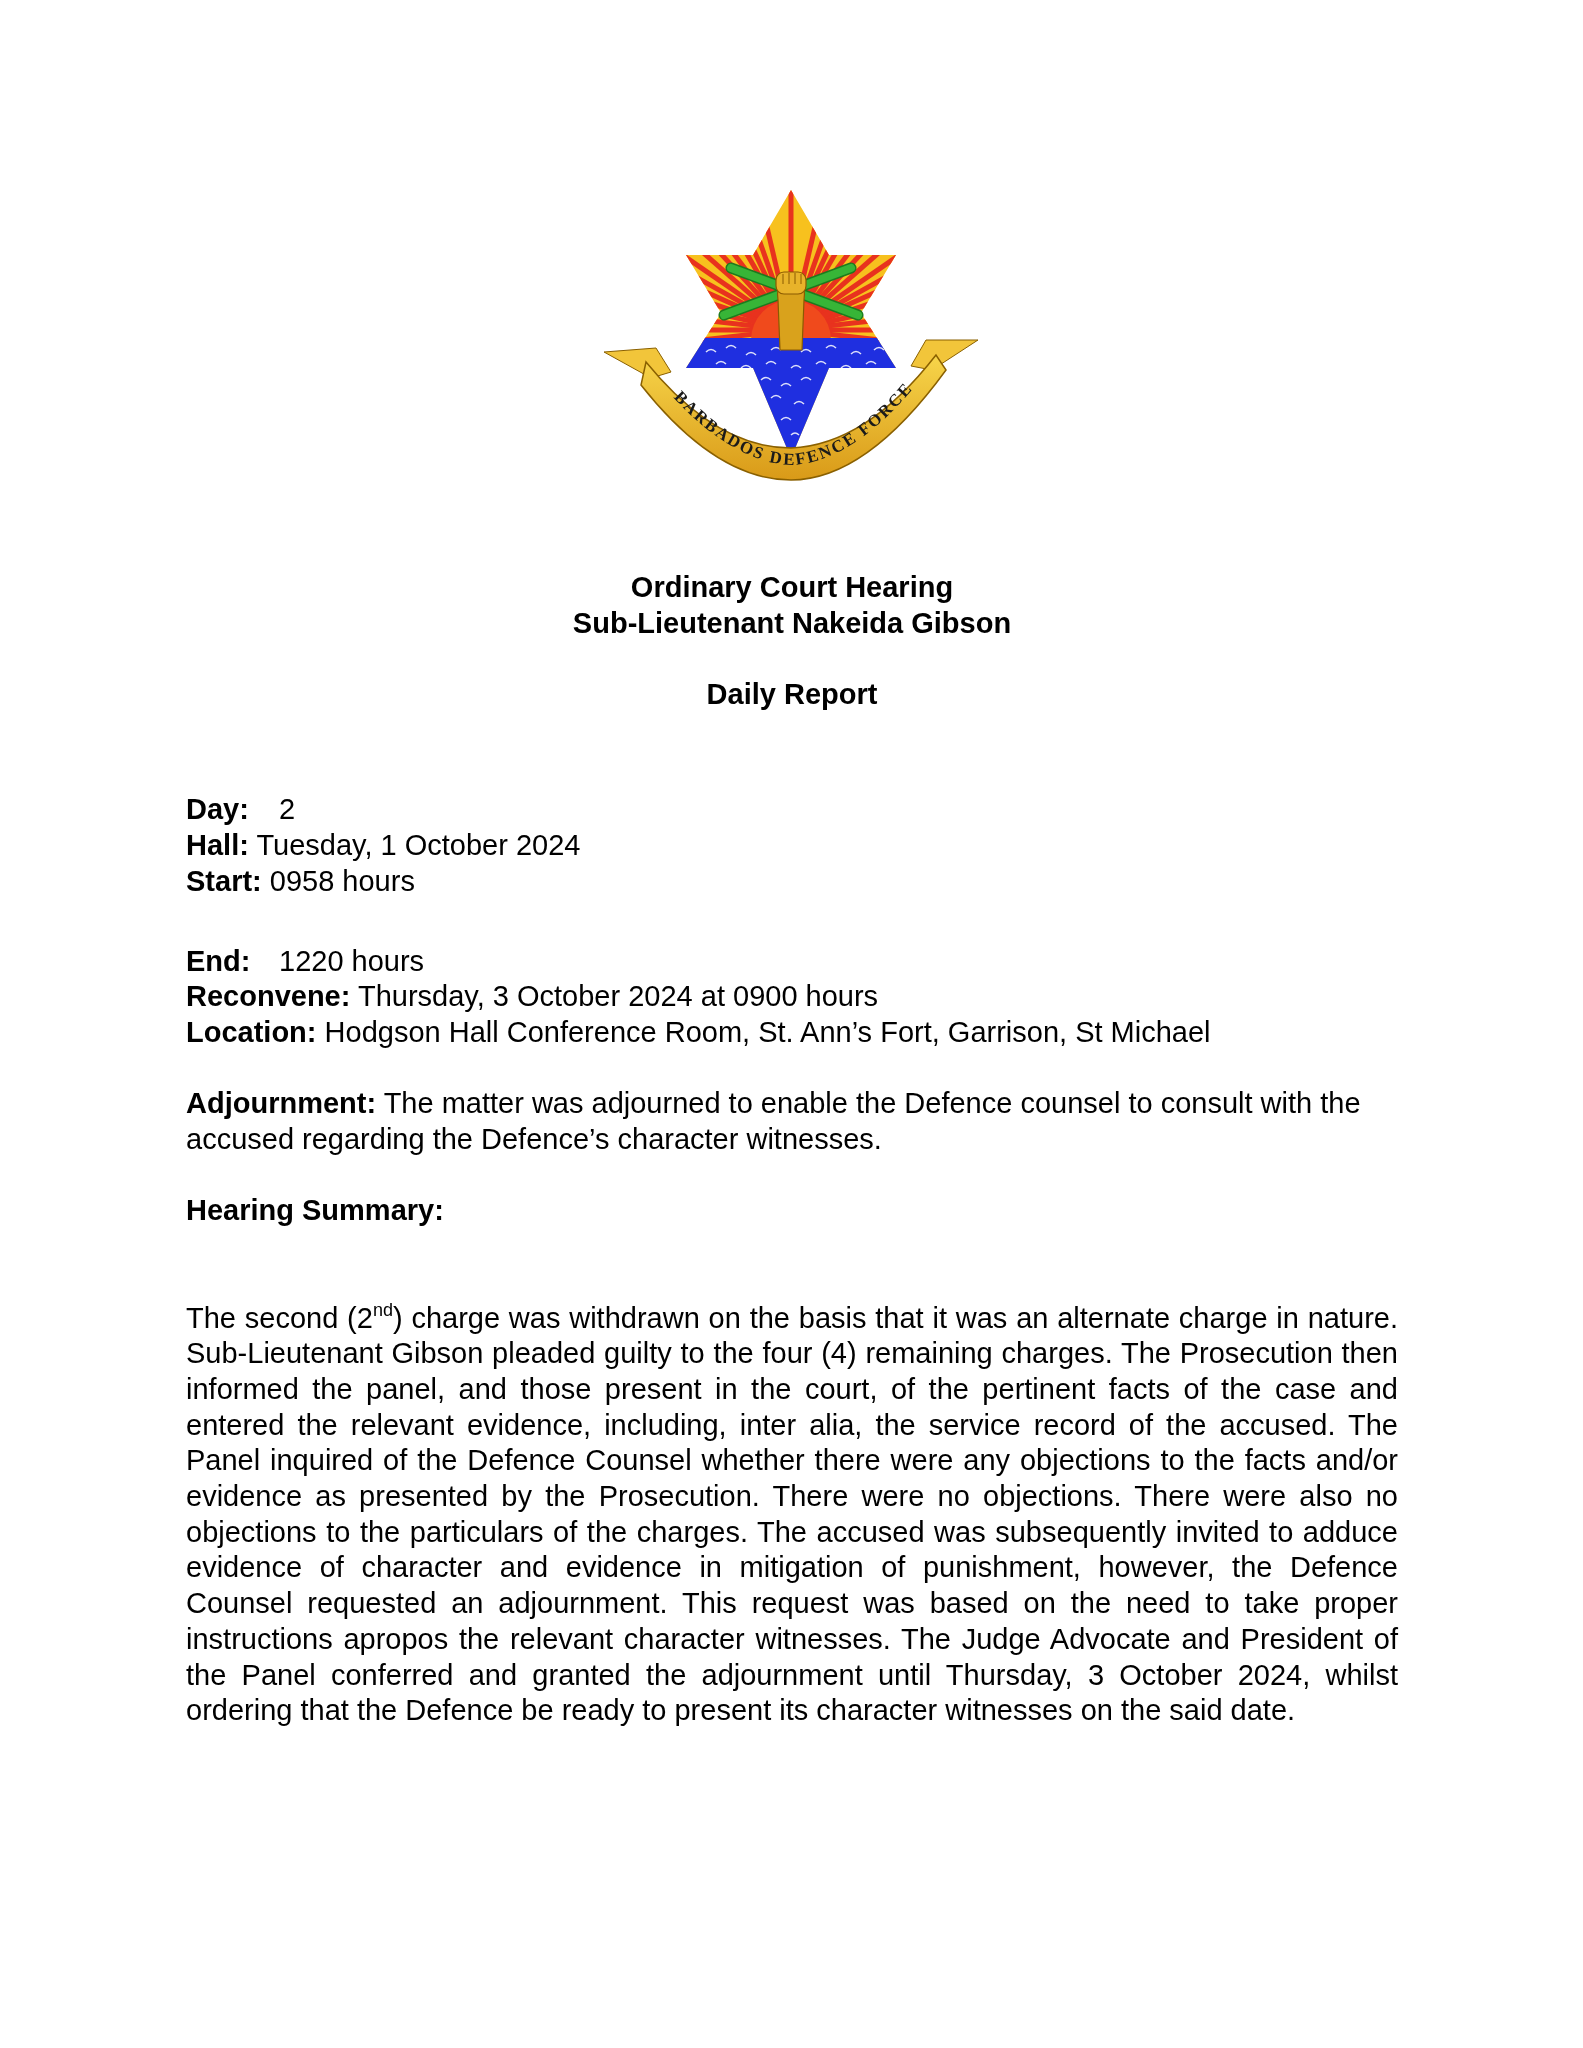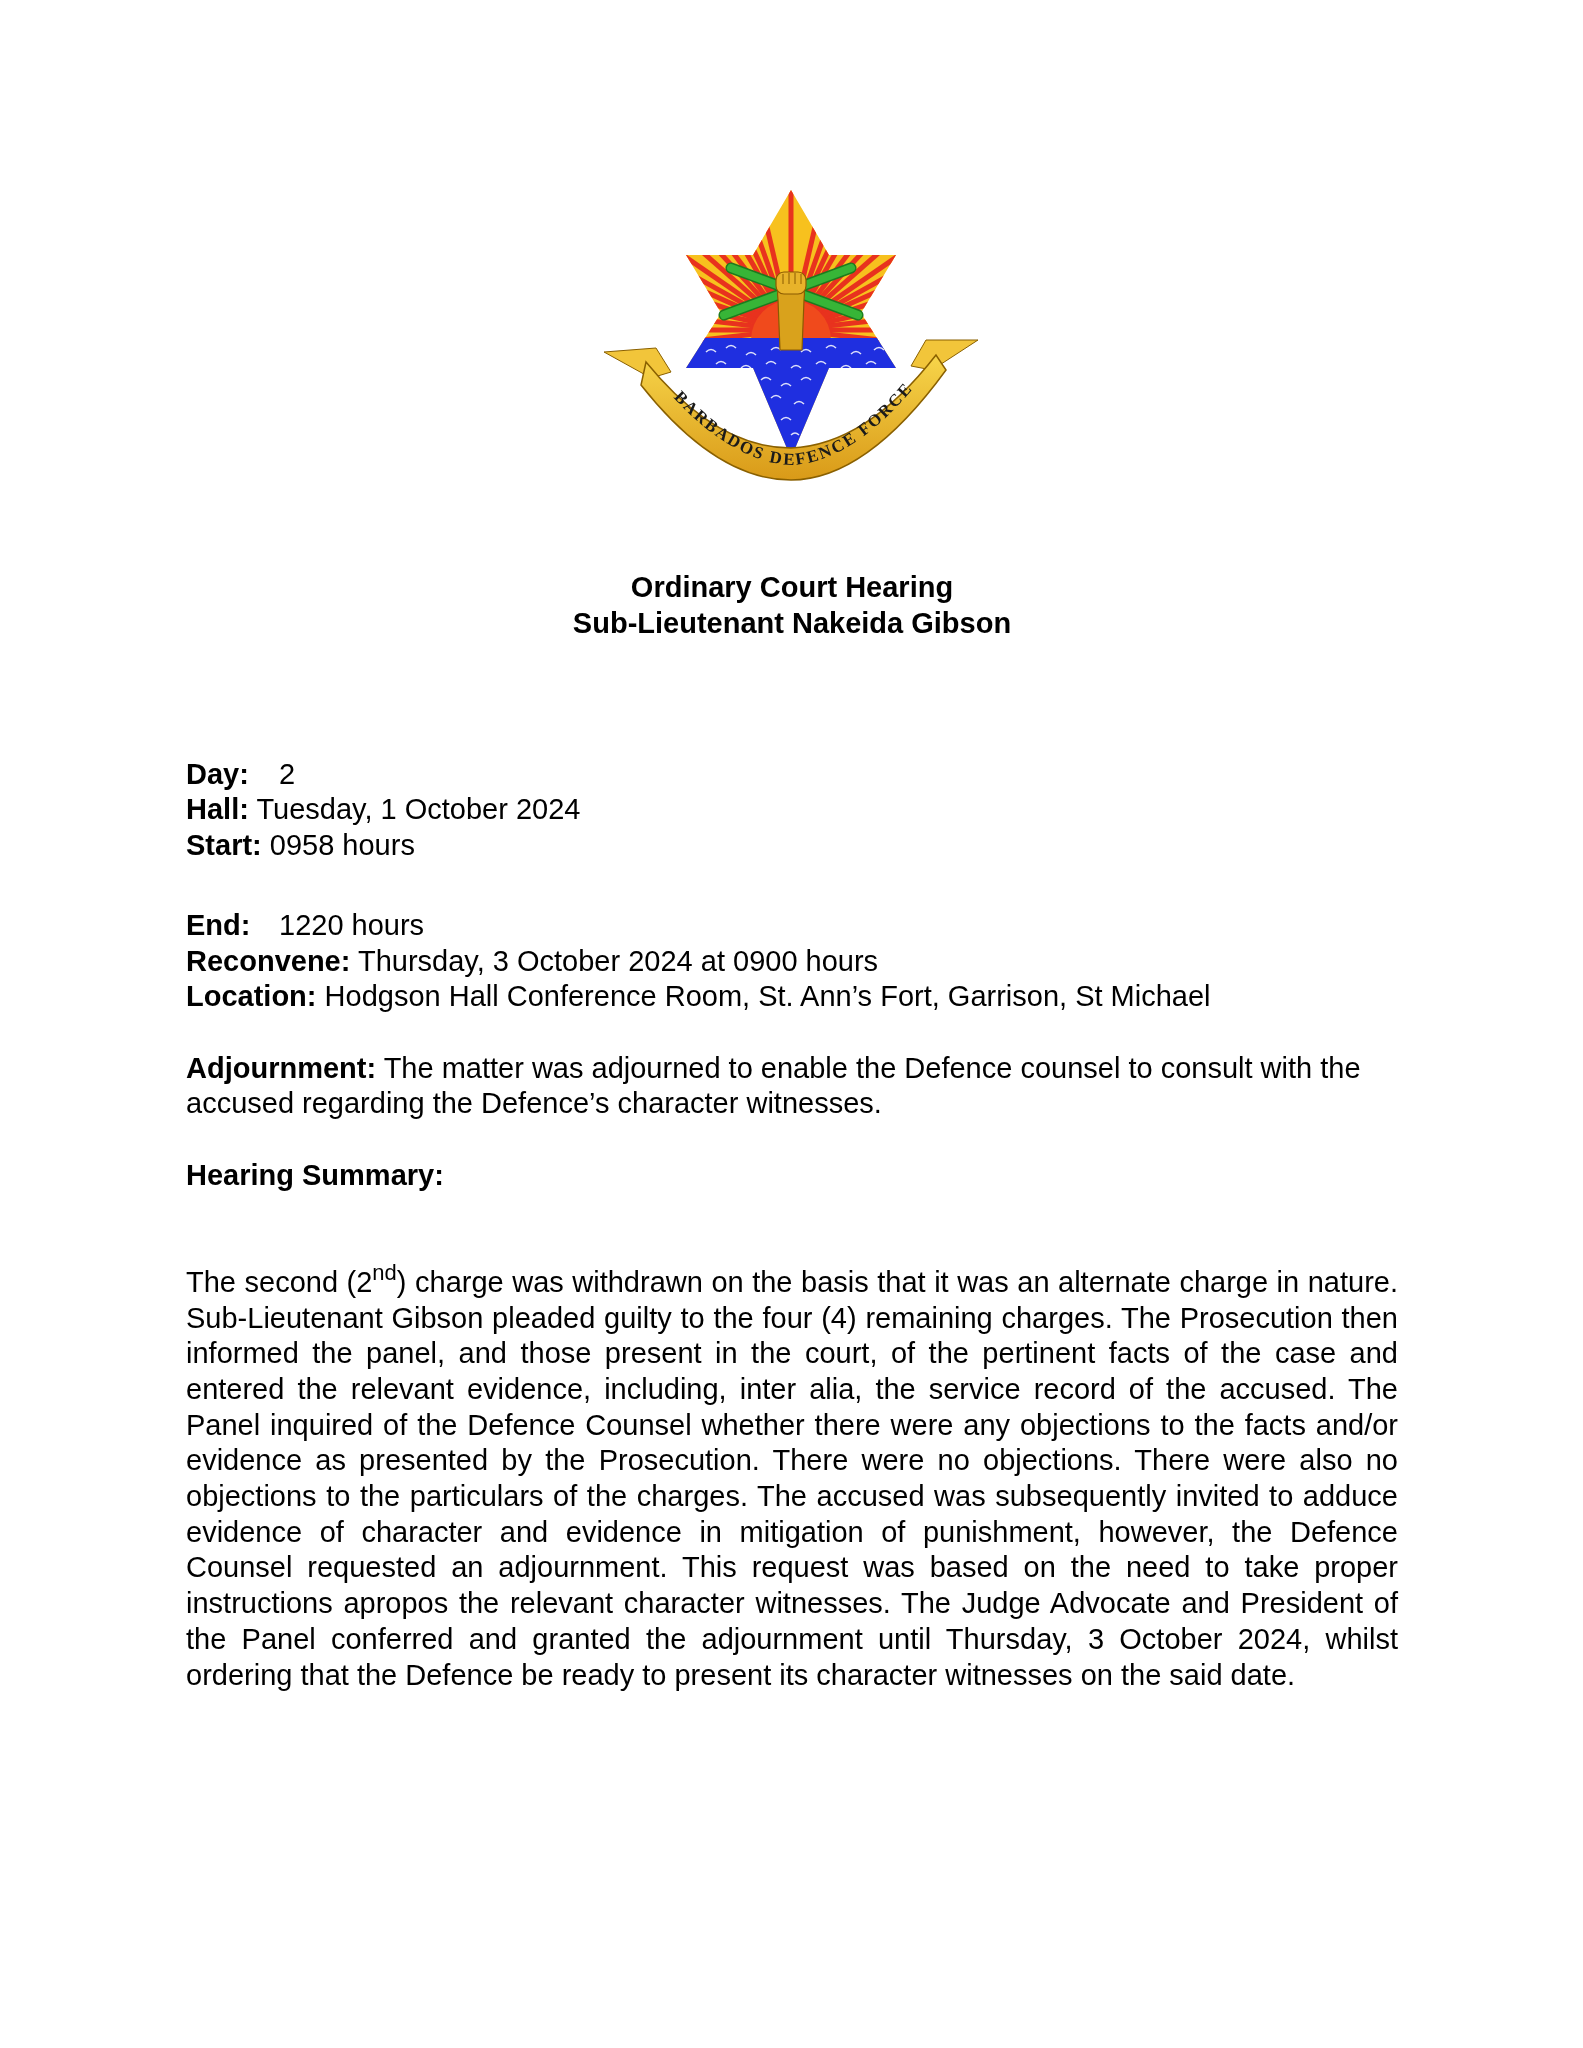--- a/index.html
+++ b/index.html
@@ -7,21 +7,21 @@
          font-family: "Liberation Sans", sans-serif; color: #000; }
   .emblem { position: absolute; left: 596px; top: 180px; width: 390px; height: 330px; }
   .page { position: absolute; left: 186px; top: 570px; width: 1212px;
           font-size: 29px; line-height: 35.7px; }
   .title { text-align: center; font-weight: bold; }
   .blank { height: 35.7px; }
   .row { white-space: pre; }
   .b { font-weight: bold; }
   .tab1 { display: inline-block; width: 93px; margin-top: 44px; }
   .just { text-align: justify; }
-  sup { font-size: 22px; line-height: 0; vertical-align: 12px; }
+  sup { font-size: 18px; line-height: 0; vertical-align: 12px; }
 </style>
 </head>
 <body>
 
 <svg class="emblem" viewBox="0 0 390 330" xmlns="http://www.w3.org/2000/svg">
   <defs>
     <clipPath id="upTri">
         <polygon points="195,10 300,188 90,188"></polygon>
       </clipPath>
     <clipPath id="starClip">
@@ -98,20 +98,21 @@
   <path id="ribPath" d="M62 200 Q130 282 195 285 Q262 282 332 190" fill="none"></path>
   <text font-family="Liberation Serif, serif" font-weight="bold" font-size="17" fill="#1a1a1a" letter-spacing="2">
     <textPath href="#ribPath" startOffset="50%" text-anchor="middle">BARBADOS DEFENCE FORCE</textPath>
   </text>
 </svg>
 
 <div class="page">
   <div class="title">Ordinary Court Hearing</div>
   <div class="title">Sub-Lieutenant Nakeida Gibson</div>
   <div class="blank"></div>
+  <div class="title">Daily Report</div>
   <div class="blank"></div>
 
   <div class="row"><span class="b tab1">Day:</span><span>2</span></div>
   <div class="row"><span class="b">Hall:</span> <span>Tuesday, 1 October 2024</span></div>
   <div class="row"><span class="b">Start:</span> <span>0958 hours</span></div>
   <div class="row"><span class="b tab1">End:</span><span>1220 hours</span></div>
   <div class="row"><span class="b">Reconvene:</span> <span>Thursday, 3 October 2024 at 0900 hours</span></div>
   <div class="row"><span class="b">Location:</span> <span>Hodgson Hall Conference Room, St. Ann’s Fort, Garrison, St Michael</span></div>
   <div class="blank"></div>
 

